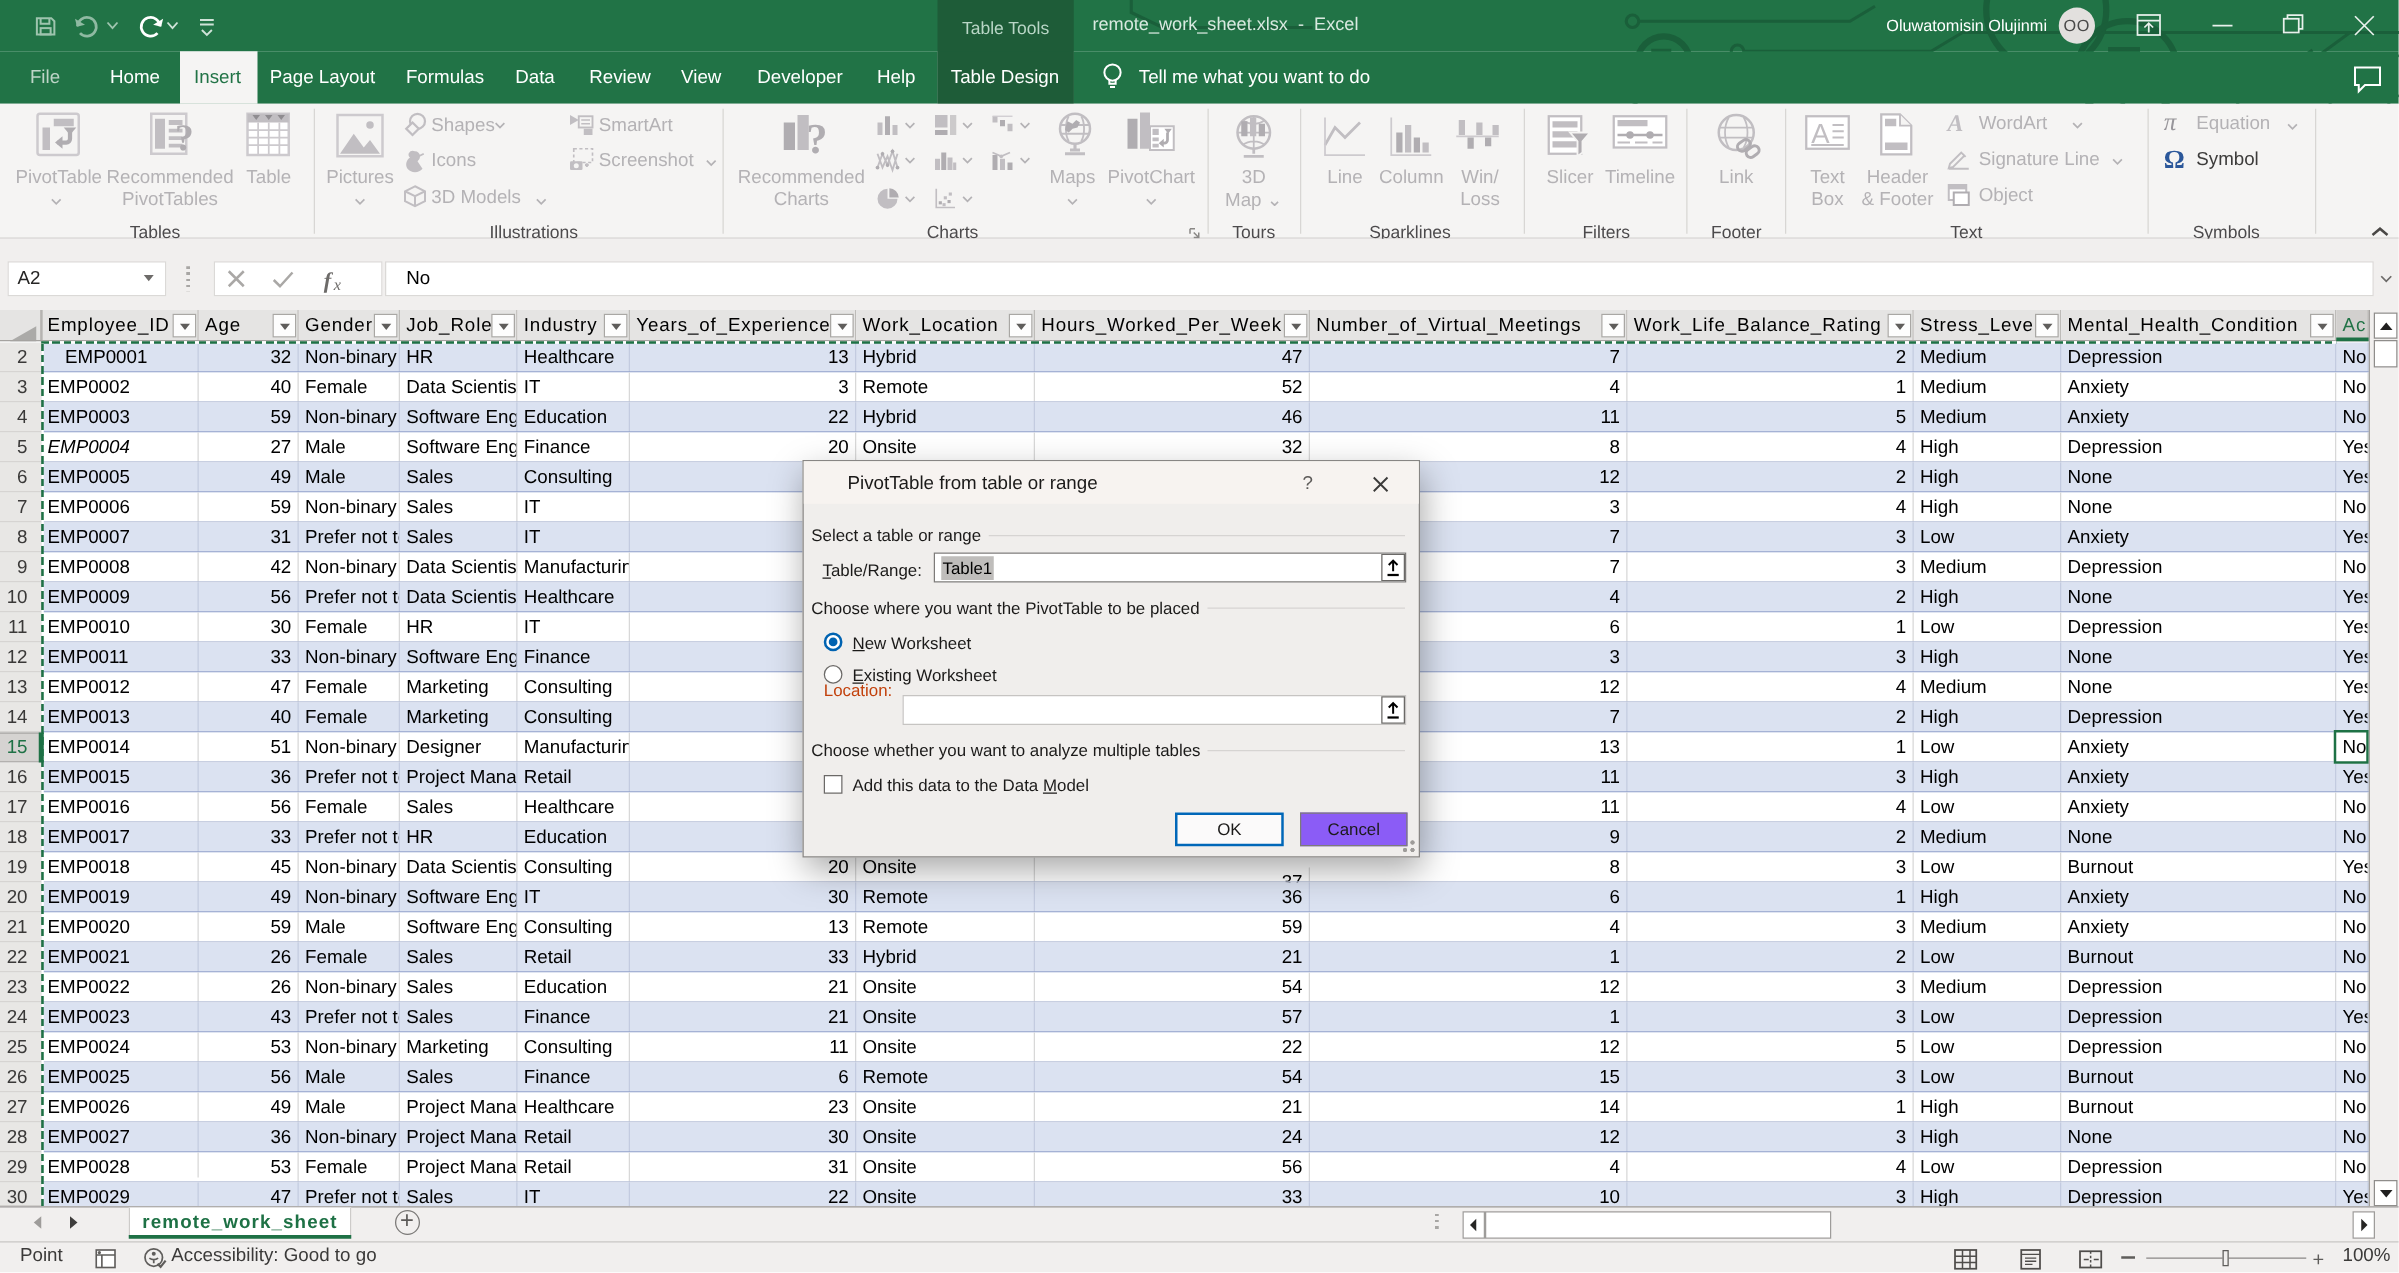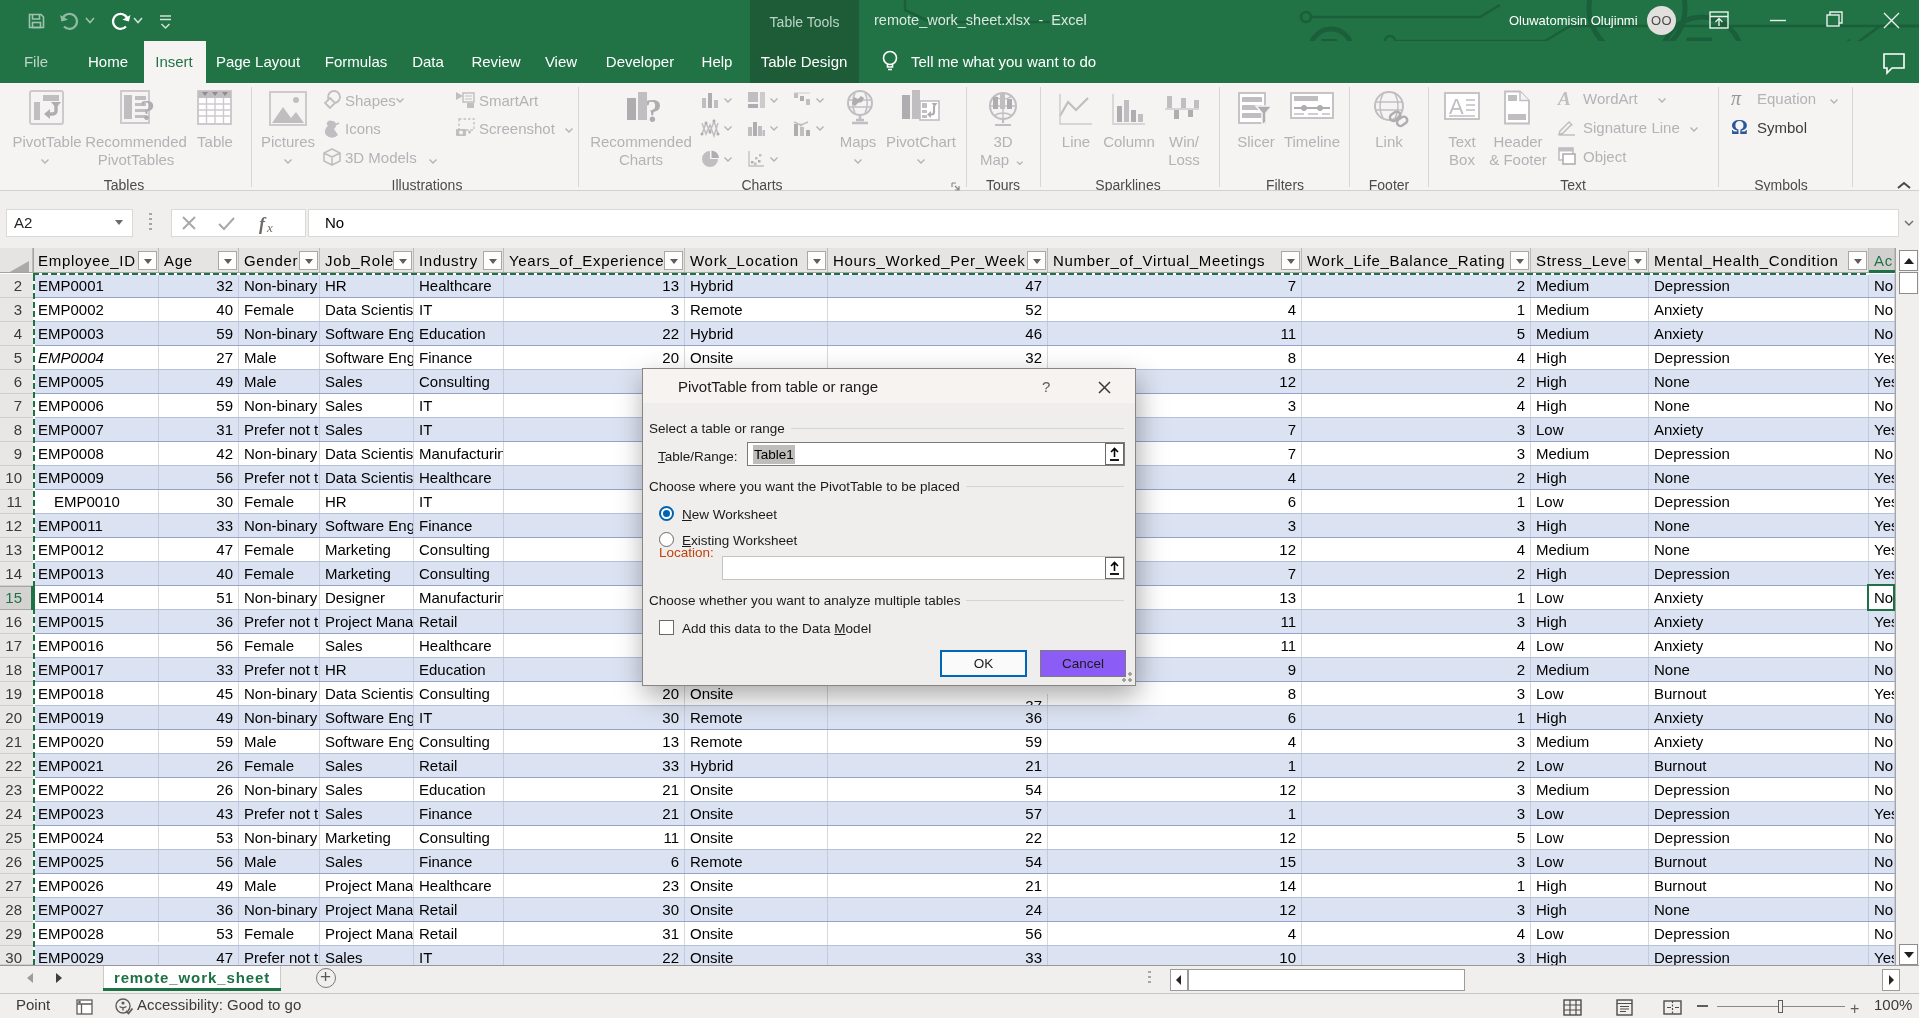--- a/index.html
+++ b/index.html
@@ -443,21 +443,21 @@
 <div class="fbtn" style="left:1510px;"></div>
 <div class="hcell" style="left:1531px;width:118px;background:#e5e4e3;color:#000;padding-left:5px;">Stress_Level</div>
 <div class="fbtn" style="left:1628px;"></div>
 <div class="hcell" style="left:1649px;width:220px;background:#e5e4e3;color:#000;padding-left:5px;">Mental_Health_Condition</div>
 <div class="fbtn" style="left:1848px;"></div>
 <div class="hcell" style="left:1869px;width:26px;background:#d2d0ce;color:#217346;padding-left:5px;">Ac</div>
 <div class="ab" style="left:0;top:272px;width:1895px;height:1px;background:#a5a3a0;"></div>
 <div class="ab" style="left:1869px;top:270px;width:26px;height:3px;background:#1e7145;"></div>
 <div class="ab" style="left:33px;top:274px;width:1862px;height:24px;background:#dbe2f1;"></div>
 <div class="rn" style="top:274px;height:24px;">2</div>
-<div class="cell" style="left:33px;top:274px;width:126px;height:24px;padding-left:5px;border-right:1px solid #c3cbe0;">EMP0001</div>
+<div class="cell" style="left:33px;top:274px;width:126px;height:24px;padding-left:19px;border-right:1px solid #c3cbe0;">EMP0001</div>
 <div class="cell" style="left:159px;top:274px;width:80px;height:24px;text-align:right;padding-right:5px;border-right:1px solid #c3cbe0;">32</div>
 <div class="cell" style="left:239px;top:274px;width:81px;height:24px;padding-left:5px;border-right:1px solid #c3cbe0;">Non-binary</div>
 <div class="cell" style="left:320px;top:274px;width:94px;height:24px;padding-left:5px;border-right:1px solid #c3cbe0;">HR</div>
 <div class="cell" style="left:414px;top:274px;width:90px;height:24px;padding-left:5px;border-right:1px solid #c3cbe0;">Healthcare</div>
 <div class="cell" style="left:504px;top:274px;width:181px;height:24px;text-align:right;padding-right:5px;border-right:1px solid #c3cbe0;">13</div>
 <div class="cell" style="left:685px;top:274px;width:143px;height:24px;padding-left:5px;border-right:1px solid #c3cbe0;">Hybrid</div>
 <div class="cell" style="left:828px;top:274px;width:220px;height:24px;text-align:right;padding-right:5px;border-right:1px solid #c3cbe0;">47</div>
 <div class="cell" style="left:1048px;top:274px;width:254px;height:24px;text-align:right;padding-right:5px;border-right:1px solid #c3cbe0;">7</div>
 <div class="cell" style="left:1302px;top:274px;width:229px;height:24px;text-align:right;padding-right:5px;border-right:1px solid #c3cbe0;">2</div>
 <div class="cell" style="left:1531px;top:274px;width:118px;height:24px;padding-left:5px;border-right:1px solid #c3cbe0;">Medium</div>
@@ -587,21 +587,21 @@
 <div class="cell" style="left:685px;top:466px;width:143px;height:24px;padding-left:5px;border-right:1px solid #c3cbe0;">Onsite</div>
 <div class="cell" style="left:828px;top:466px;width:220px;height:24px;text-align:right;padding-right:5px;border-right:1px solid #c3cbe0;">40</div>
 <div class="cell" style="left:1048px;top:466px;width:254px;height:24px;text-align:right;padding-right:5px;border-right:1px solid #c3cbe0;">4</div>
 <div class="cell" style="left:1302px;top:466px;width:229px;height:24px;text-align:right;padding-right:5px;border-right:1px solid #c3cbe0;">2</div>
 <div class="cell" style="left:1531px;top:466px;width:118px;height:24px;padding-left:5px;border-right:1px solid #c3cbe0;">High</div>
 <div class="cell" style="left:1649px;top:466px;width:220px;height:24px;padding-left:5px;border-right:1px solid #c3cbe0;">None</div>
 <div class="cell" style="left:1869px;top:466px;width:26px;height:24px;padding-left:5px;border-right:1px solid #c3cbe0;">Yes</div>
 <div class="ab" style="left:33px;top:489px;width:1862px;height:1px;background:#94a3cc;"></div>
 <div class="ab" style="left:33px;top:490px;width:1862px;height:24px;background:#ffffff;"></div>
 <div class="rn" style="top:490px;height:24px;">11</div>
-<div class="cell" style="left:33px;top:490px;width:126px;height:24px;padding-left:21px;border-right:1px solid #d8d8d8;">EMP0010</div>
+<div class="cell" style="left:33px;top:490px;width:126px;height:24px;padding-left:5px;border-right:1px solid #d8d8d8;">EMP0010</div>
 <div class="cell" style="left:159px;top:490px;width:80px;height:24px;text-align:right;padding-right:5px;border-right:1px solid #d8d8d8;">30</div>
 <div class="cell" style="left:239px;top:490px;width:81px;height:24px;padding-left:5px;border-right:1px solid #d8d8d8;">Female</div>
 <div class="cell" style="left:320px;top:490px;width:94px;height:24px;padding-left:5px;border-right:1px solid #d8d8d8;">HR</div>
 <div class="cell" style="left:414px;top:490px;width:90px;height:24px;padding-left:5px;border-right:1px solid #d8d8d8;">IT</div>
 <div class="cell" style="left:504px;top:490px;width:181px;height:24px;text-align:right;padding-right:5px;border-right:1px solid #d8d8d8;">10</div>
 <div class="cell" style="left:685px;top:490px;width:143px;height:24px;padding-left:5px;border-right:1px solid #d8d8d8;">Onsite</div>
 <div class="cell" style="left:828px;top:490px;width:220px;height:24px;text-align:right;padding-right:5px;border-right:1px solid #d8d8d8;">40</div>
 <div class="cell" style="left:1048px;top:490px;width:254px;height:24px;text-align:right;padding-right:5px;border-right:1px solid #d8d8d8;">6</div>
 <div class="cell" style="left:1302px;top:490px;width:229px;height:24px;text-align:right;padding-right:5px;border-right:1px solid #d8d8d8;">1</div>
 <div class="cell" style="left:1531px;top:490px;width:118px;height:24px;padding-left:5px;border-right:1px solid #d8d8d8;">Low</div>

